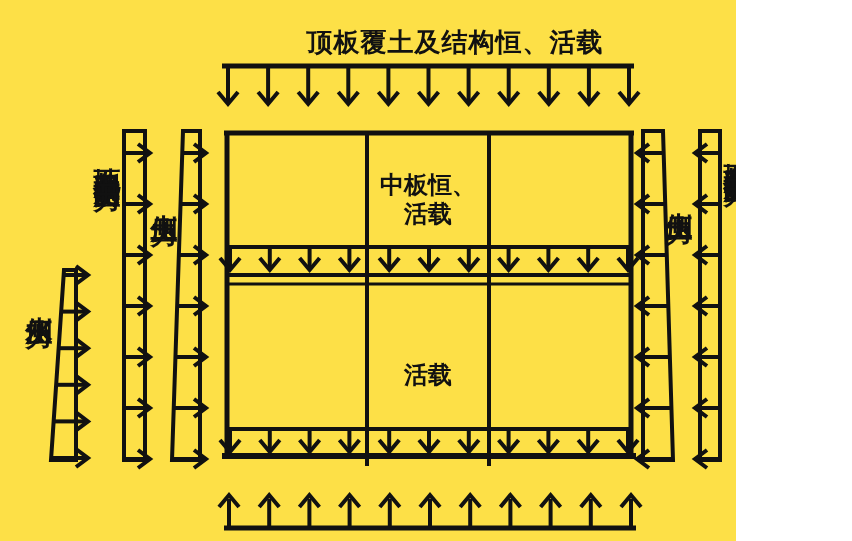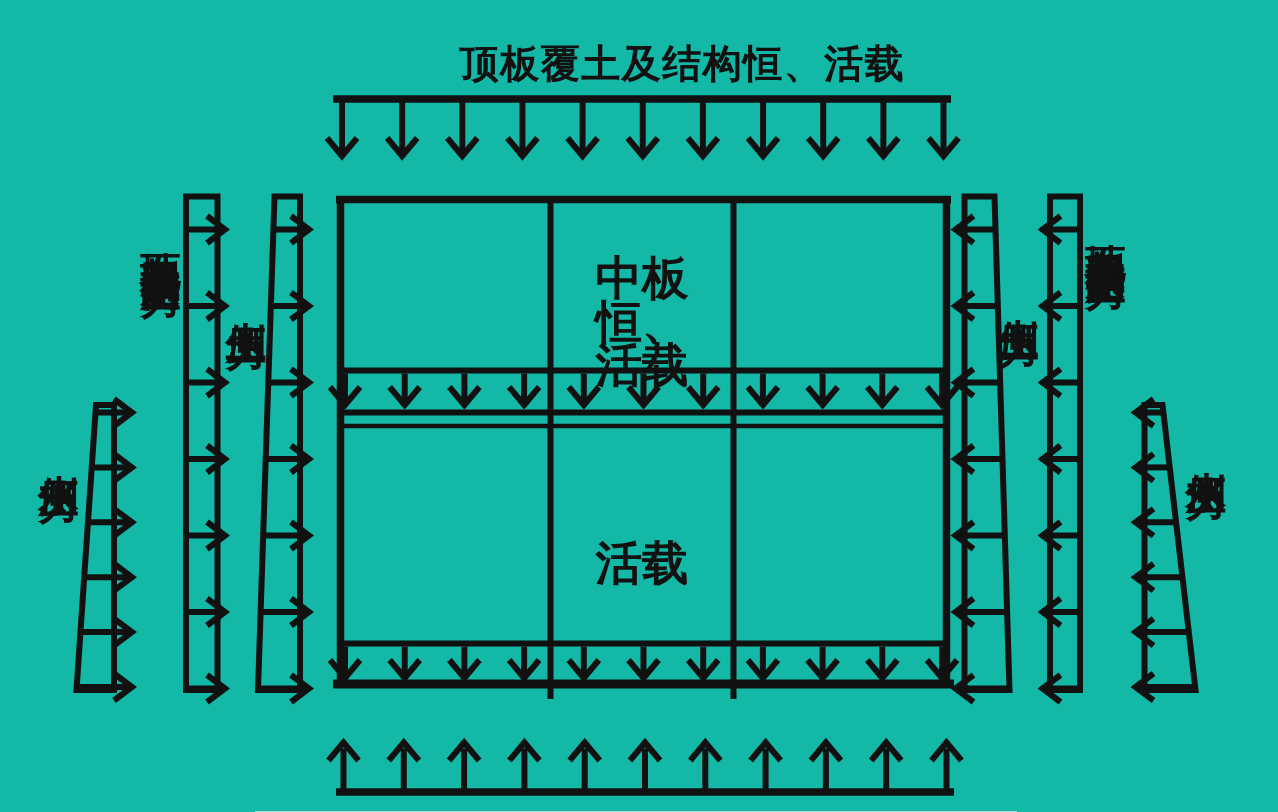--- a/index.html
+++ b/index.html
@@ -1,33 +1,33 @@
 <!DOCTYPE html>
 <html><head>
 <meta charset="utf-8">
 <style>
   html, body { margin: 0; padding: 0; background: #ffffff; }
   #stage {
     position: relative;
-    width: 852px; height: 541px;
-    background: #14b8a6;
+    width: 736px; height: 541px;
+    background: #fde047;
     overflow: hidden;
     font-family: Liberation Serif, serif;
     color: #111111;
   }
   #diagram-svg { position: absolute; left: 0; top: 0; }
   .hlabel {
     position: absolute;
     font-weight: bold;
     text-align: center;
     color: #111111;
     white-space: nowrap;
   }
   .title-label { font-size: 26px; letter-spacing: 1px; }
-  .slab-label { font-size: 31px; line-height: 29px; white-space: normal; }
+  .slab-label { font-size: 24px; line-height: 29px; white-space: normal; }
   .vlabel {
     position: absolute;
     writing-mode: vertical-rl;
     text-orientation: upright;
     font-weight: bold;
     font-size: 27px;
     letter-spacing: 2px;
     color: #111111;
     width: 32px;
     text-align: left;

